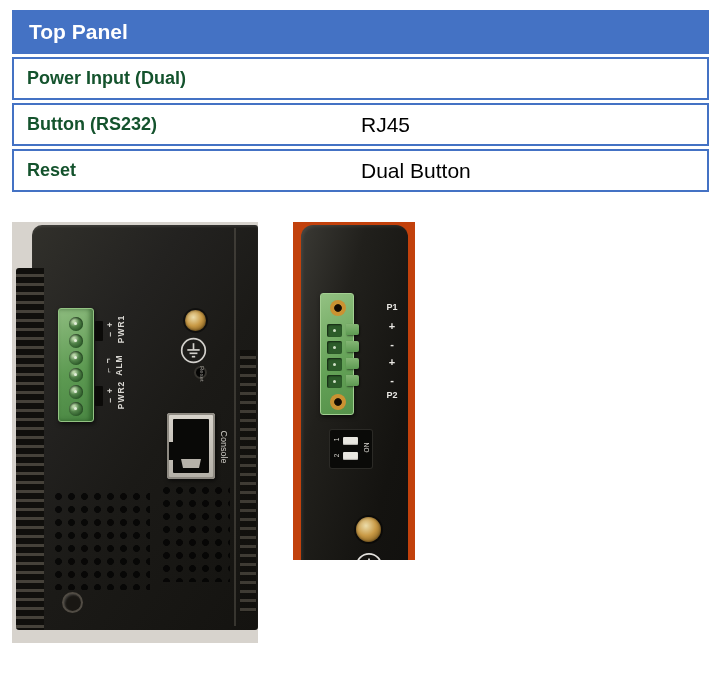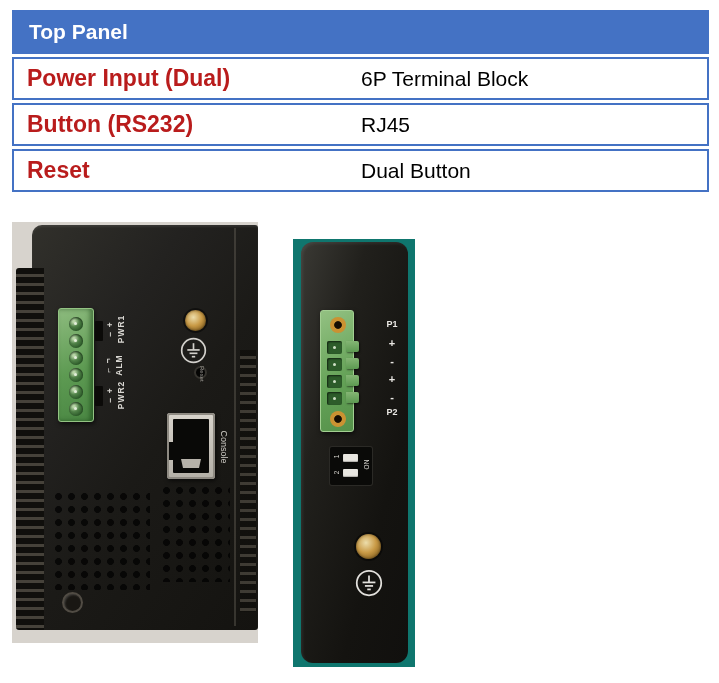--- a/index.html
+++ b/index.html
@@ -6,21 +6,21 @@
   html,body { background:#fff; }
   #page {
     position:relative; width:719px; height:683px; background:#ffffff;
     font-family:"Liberation Sans", sans-serif; overflow:hidden;
   }
   
   #spec-table { position:absolute; left:12px; top:10px; width:697px; display:flex; flex-direction:column; gap:3px; }
   .trow { border:2px solid #4472C4; background:#fff; height:43px; display:flex; align-items:center; }
   .trow.thead { background:#4472C4; height:44px; }
   .thead-text { color:#fff; font-weight:bold; font-size:21px; padding-left:15px; }
-  .tlabel { font-weight:bold; font-size:23px; color:#b91c1c; width:347px; padding-left:13px; flex:0 0 347px; }
+  .tlabel { font-weight:bold; font-size:18px; color:#14532d; width:347px; padding-left:13px; flex:0 0 347px; }
   .tvalue { font-size:21px; color:#000; }
 
   
   .photo { position:absolute; overflow:hidden; }
   .abs { position:absolute; }
   .fins { background:repeating-linear-gradient(180deg,#100f0c 0px,#100f0c 6px,#46423a 6px,#46423a 9px); }
   .brass { border-radius:50%; background:radial-gradient(circle at 40% 35%, #ecddab 0%, #c99a46 45%, #8a6422 80%, #5c4113 100%); box-shadow:0 0 0 2px rgba(0,0,0,.45), inset 0 0 3px rgba(0,0,0,.5); }
 
   
   #front-photo { left:12px; top:222px; width:246px; height:421px; background:#d7d3cd; }
@@ -48,21 +48,21 @@
   .fp-rj45-in { position:absolute; left:6px; top:6px; width:36px; height:54px; background:#090907; border-radius:1px; }
   .fp-rj45-notch { position:absolute; left:-4px; top:23px; width:6px; height:18px; background:#090907; }
   .fp-rj45-contacts { position:absolute; left:8px; bottom:5px; width:20px; height:9px; background:#b6b2a9; clip-path:polygon(10% 100%, 90% 100%, 100% 0, 0 0); }
   .fp-console-label { left:188px; top:219px; width:46px; height:12px; transform:rotate(90deg); text-align:center; font-size:9px; color:#cfccc6; }
   .vent { background-image:radial-gradient(rgba(0,0,0,.72) 34%, rgba(0,0,0,0) 41%); background-size:13px 13px; }
   .fp-vent1 { left:40px; top:268px; width:98px; height:100px; }
   .fp-vent2 { left:148px; top:262px; width:70px; height:98px; }
   .fp-screw-bottom { left:52px; top:372px; width:17px; height:17px; border-radius:50%; background:#191713; box-shadow:0 0 0 2px #514c44, inset 1px 1px 2px rgba(255,255,255,.18); }
 
   
-  #side-photo { left:293px; top:239px; width:122px; height:428px; background:#0f766e; }
+  #side-photo { left:293px; top:222px; width:122px; height:338px; background:#c2410c; }
   .sp-body { left:8px; top:3px; width:107px; height:421px; border-radius:12px;
     background:linear-gradient(105deg,#3a3934 0%, #21201c 30%, #141310 70%, #11100e 100%);
     box-shadow:inset 2px 2px 3px rgba(255,255,255,.07); }
   .sp-terminal { left:27px; top:71px; width:34px; height:122px; border:1px solid #a3cf92; border-radius:3px;
     background:linear-gradient(150deg,#93c182 0%, #63a156 60%, #55914a 100%); box-shadow:1px 2px 4px rgba(0,0,0,.55); }
   .sp-hole { position:absolute; left:9px; width:16px; height:16px; border-radius:50%;
     background:radial-gradient(circle, #140d03 0% 30%, #ca9232 38% 68%, #7e5a1c 100%); }
   .sp-slot { position:absolute; left:6px; width:15px; height:13px; background:#2d5c2a; border-radius:2px; box-shadow:inset 1px 1px 2px rgba(0,0,0,.6); }
   .sp-slot::after { content:""; position:absolute; left:6px; top:5px; width:3px; height:3px; border-radius:50%; background:#cfe0c6; }
   .sp-tab { position:absolute; width:13px; height:11px; border-radius:0 2px 2px 0;
@@ -80,21 +80,20 @@
 <body>
 
 <div id="page">
 
   <div id="spec-table">
     <div class="trow thead">
       <span class="thead-text">Top Panel</span>
     </div>
     <div class="trow">
       <span class="tlabel">Power Input (Dual)</span>
-      <span class="tvalue">6P Terminal Block</span>
     </div>
     <div class="trow">
       <span class="tlabel">Button (RS232)</span>
       <span class="tvalue">RJ45</span>
     </div>
     <div class="trow">
       <span class="tlabel">Reset</span>
       <span class="tvalue">Dual Button</span>
     </div>
   </div>

